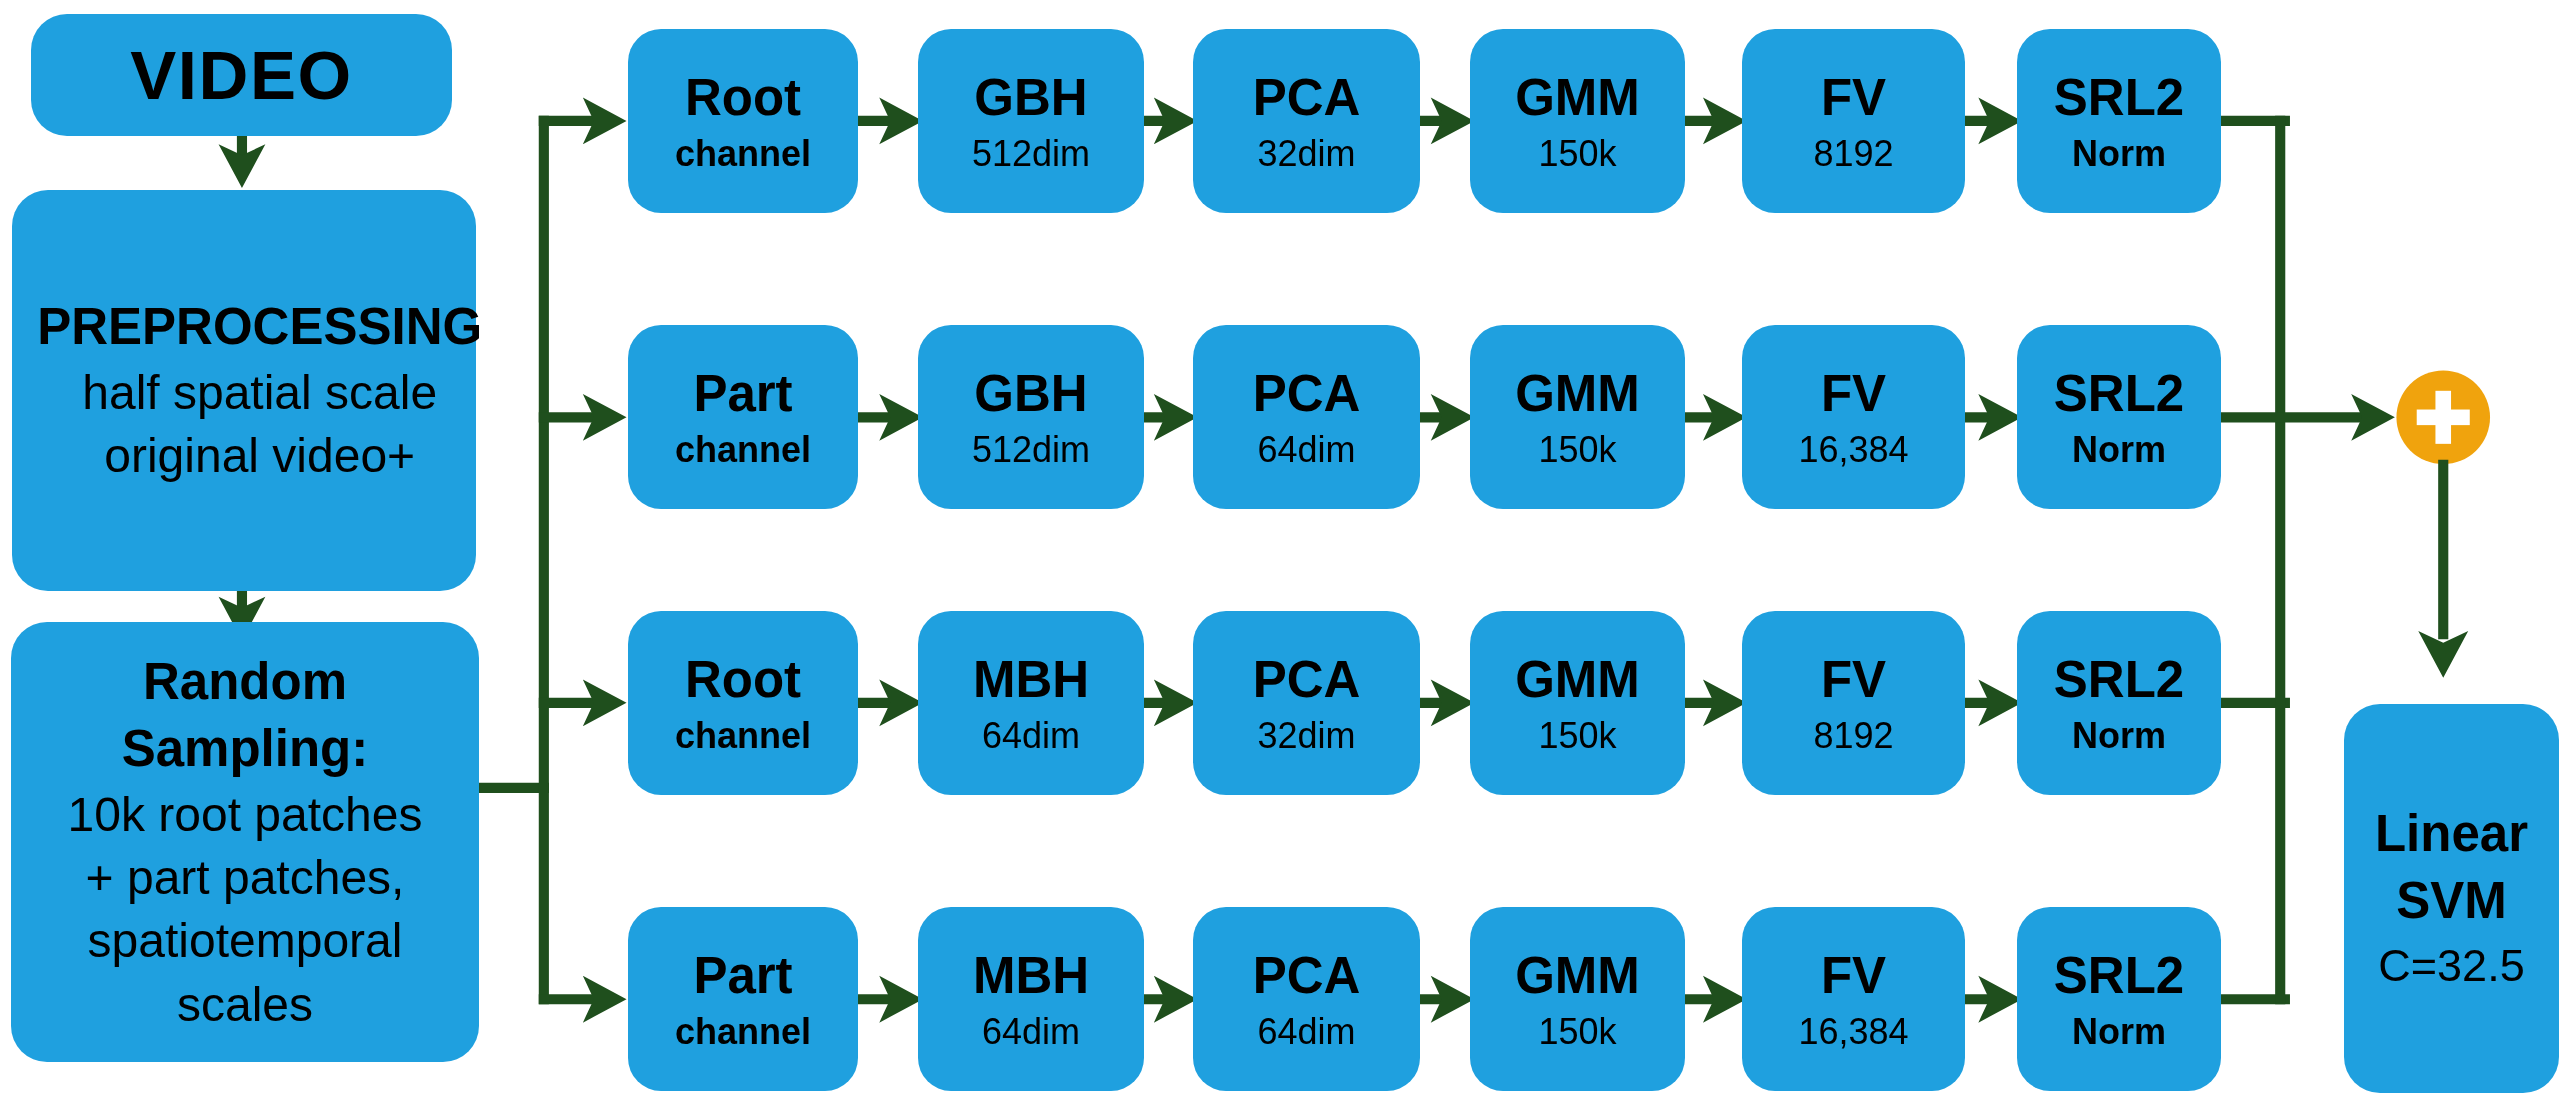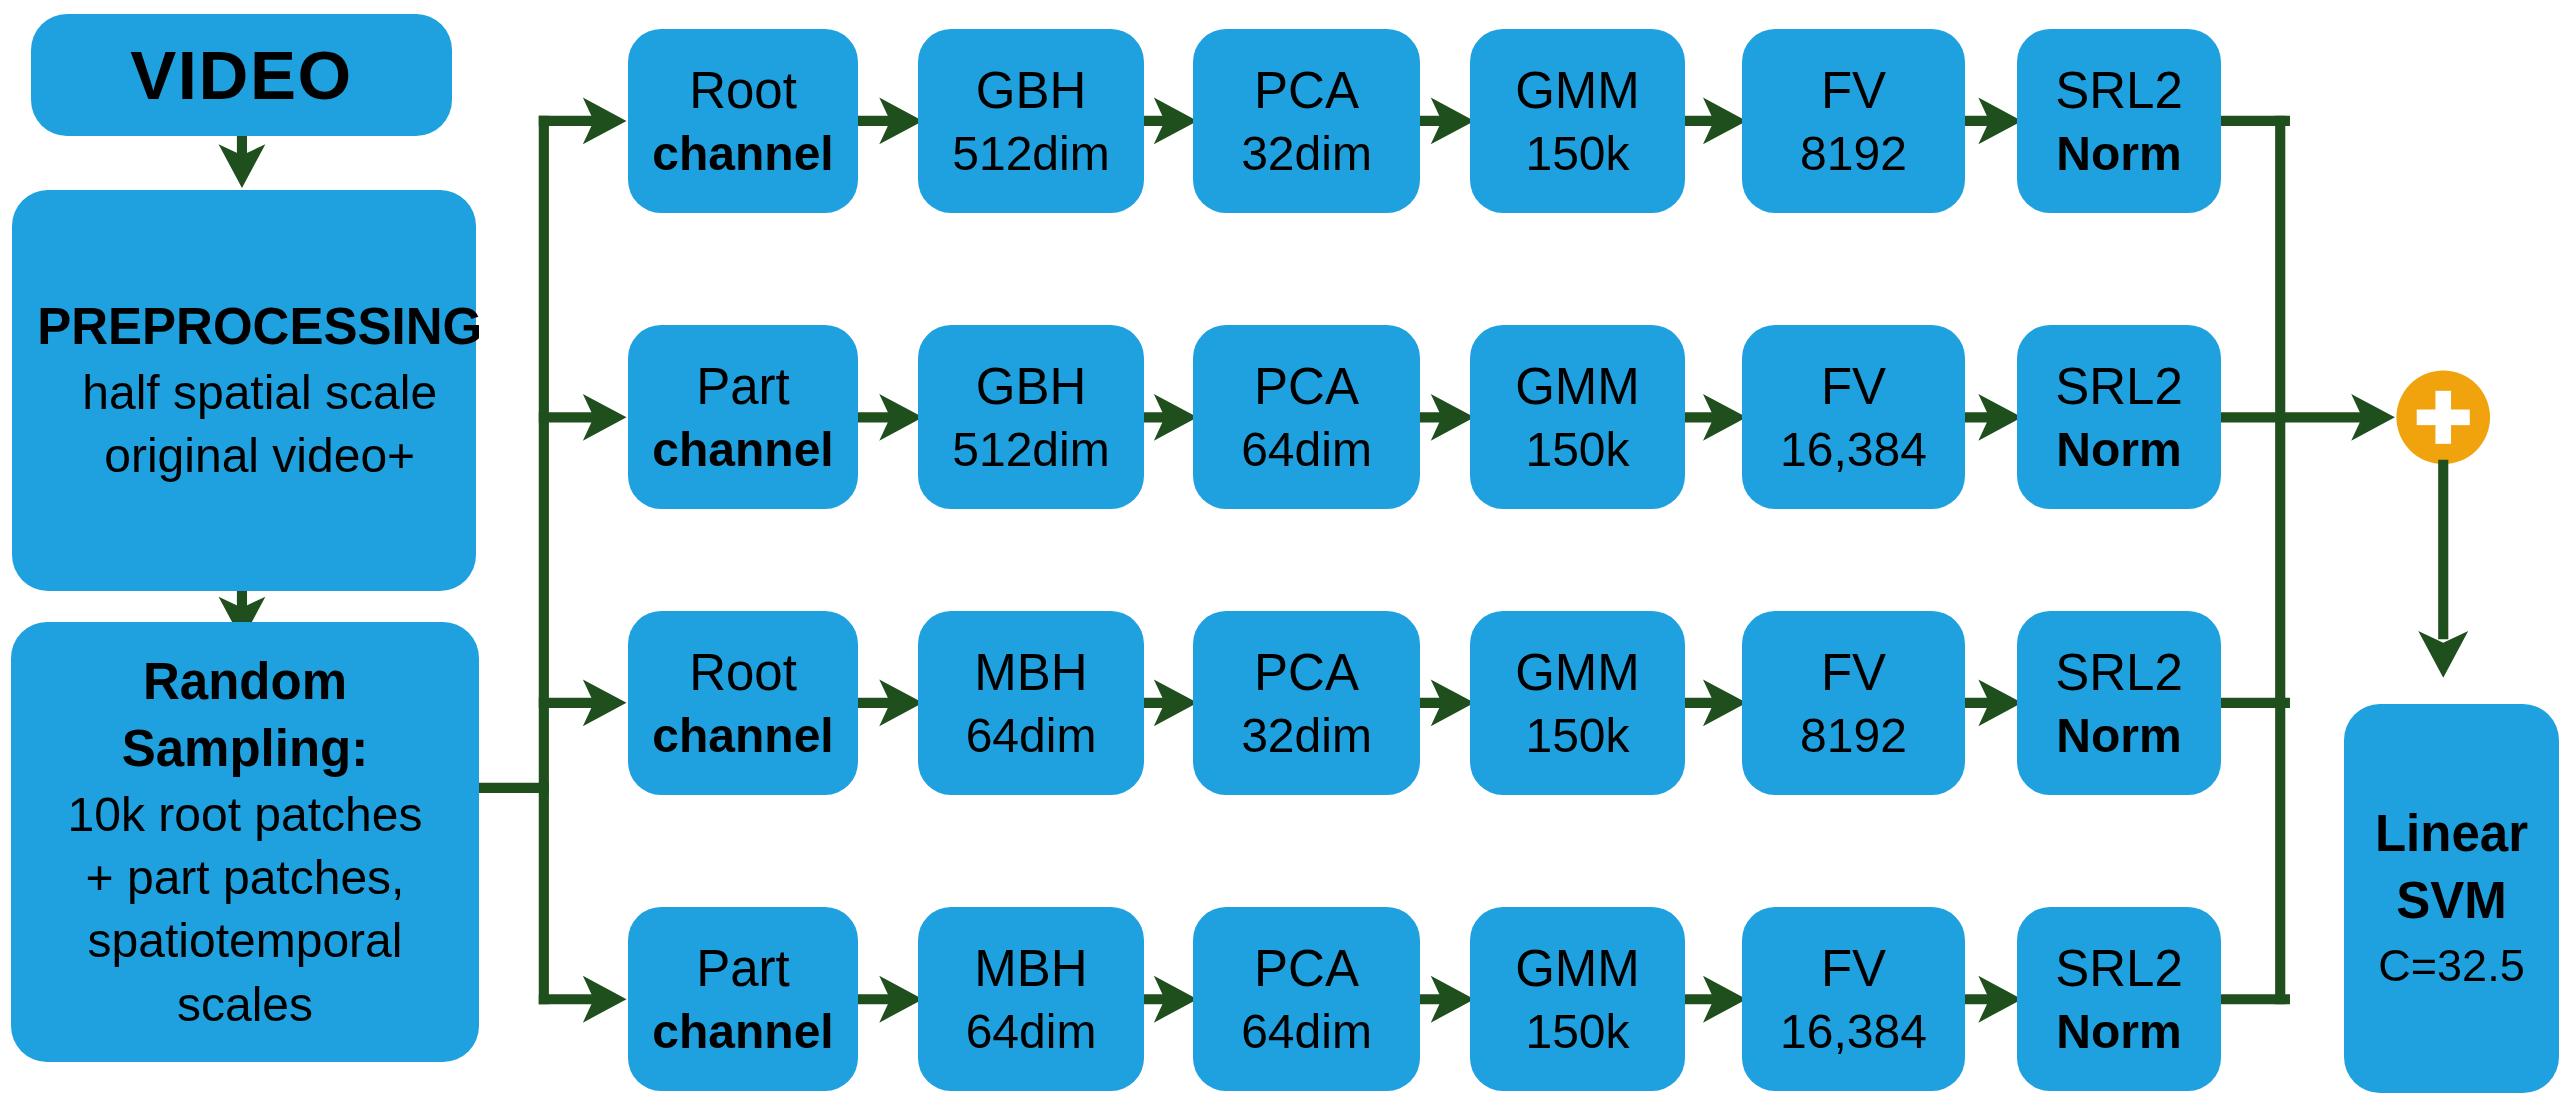--- a/index.html
+++ b/index.html
@@ -14,22 +14,22 @@
   #canvas{position:relative;width:2576px;height:1110px;background:#ffffff;overflow:hidden;}
 
   .node{
     position:absolute;
     background:var(--box-blue);
     border-radius:33px;
     display:flex;flex-direction:column;
     align-items:center;justify-content:center;
     text-align:left;
   }
-  .node .l1{font-weight:normal;font-size:51px;line-height:1.28;white-space:nowrap;}
-  .node .l2{font-size:48px;line-height:1.28;white-space:nowrap;}
+  .node .l1{font-weight:bold;font-size:51px;line-height:1.28;white-space:nowrap;}
+  .node .l2{font-size:36px;line-height:1.28;white-space:nowrap;}
   .node.bold2 .l2{font-weight:bold;}
 
   .bigbox{border-radius:36px;}
   .video-title{font-weight:bold;font-size:69px;letter-spacing:1.6px;}
   .bigbox .title{font-weight:bold;font-size:51px;line-height:1.32;white-space:nowrap;}
   .bigbox .sub{font-size:48px;line-height:1.32;white-space:nowrap;}
   .svm .param{font-size:45px;line-height:1.4;white-space:nowrap;}
 
   svg.connectors{position:absolute;left:0;top:0;width:2576px;height:1110px;}
   svg .line{stroke:var(--arrow-green);stroke-width:13;fill:none;stroke-linecap:square;}

